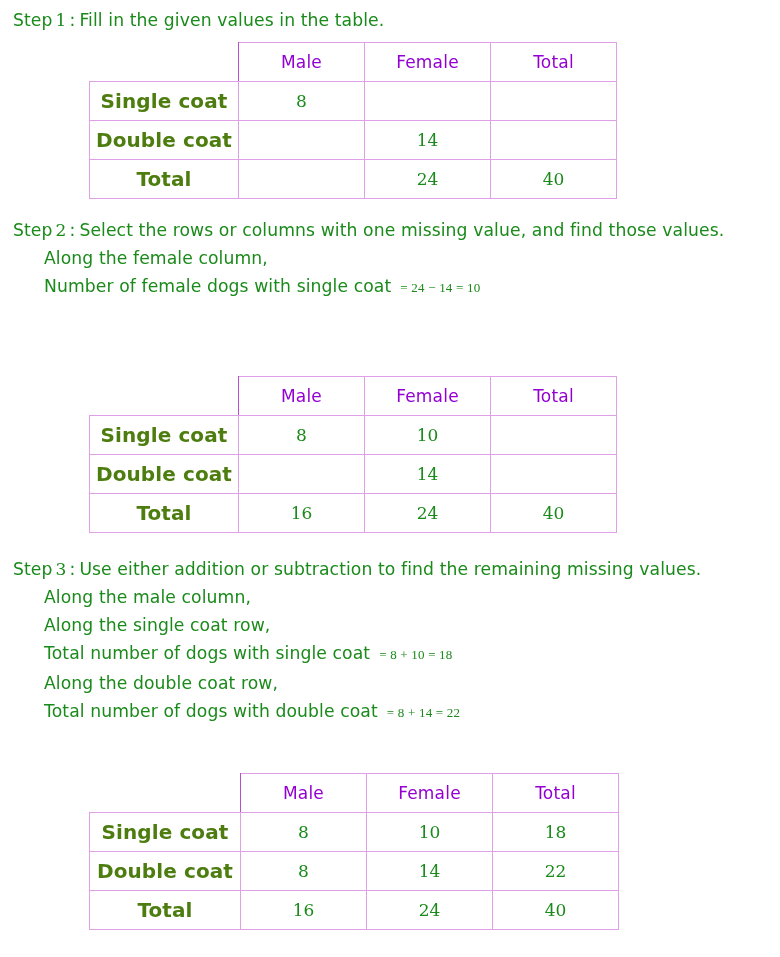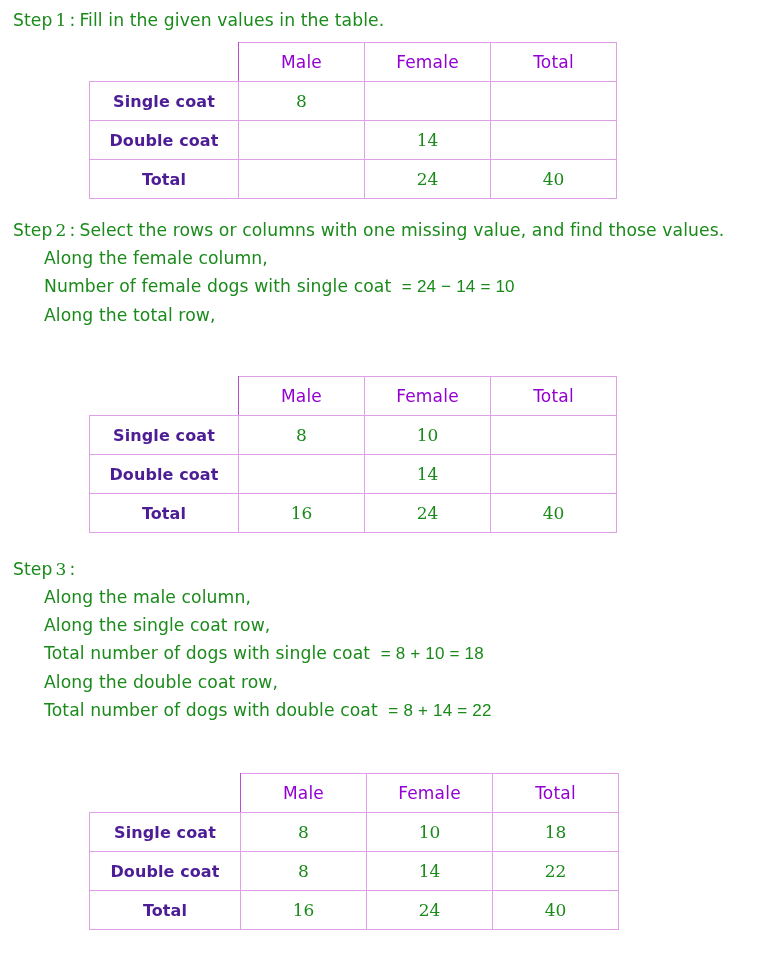--- a/index.html
+++ b/index.html
@@ -36,22 +36,22 @@
     font-family: "DejaVu Serif", serif;
     font-size: 17px;
     padding: 0 1px 0 3px;
   }
   .step-head .step-colon { padding: 0 4px 0 2px; }
 
   .sub-line { padding-left: 44px; }
 
   
   .m {
-    font-family: Liberation Sans, sans-serif;
-    font-size: 17px;
+    font-family: Liberation Serif, serif;
+    font-size: 13px;
     letter-spacing: 0.2px;
   }
 
   
   .tbl {
     position: absolute;
     border-collapse: collapse;
     table-layout: fixed;
     border-radius: 18px;
   }
@@ -72,23 +72,23 @@
     border-right-color: #b94fd0;
   }
 
   .hdr {
     color: #9400d3;
     font-family: "DejaVu Sans", sans-serif;
     font-size: 17px;
     letter-spacing: 0.2px;
   }
   .rowlbl {
-    color: #4c1d95;
-    font-family: "DejaVu Sans", sans-serif;
-    font-size: 16px;
+    color: #4d7c0f;
+    font-family: "DejaVu Sans", sans-serif;
+    font-size: 20px;
     font-weight: bold;
     letter-spacing: 0.1px;
   }
   .num {
     color: #1a8a1a;
     font-family: "DejaVu Serif", serif;
     font-size: 17px;
   }
 
   .col-lbl { width: 148px; }
@@ -145,23 +145,20 @@
 
   <div class="step-line sub-line">
     <span>Along the female column,</span>
   </div>
 
   <div class="step-line sub-line">
     <span>Number of female dogs with single coat</span>
     <span class="m" style="white-space: pre;"> = 24 − 14 = 10</span>
   </div>
 
-  <div class="step-line sub-line">
-    <span>Along the total row,</span>
-  </div>
 
 </div>
 
 <table class="tbl" style="left:89px; top:376px;">
   <tbody>
       <tr>
     <td class="corner col-lbl"></td>
     <td class="col-val hdr">Male</td>
     <td class="col-val hdr vsep">Female</td>
     <td class="col-val hdr vsep">Total</td>
@@ -185,20 +182,21 @@
     <td class="col-val num vsep">40</td>
   </tr>
 </tbody>
   </table>
 
 <div class="step-block" style="top:555px;">
   <div class="step-line step-head">
     <span class="step-word">Step</span>
     <span class="step-num">3</span>
     <span class="step-colon">:</span>
+    <span>Use either addition or subtraction to find the remaining missing values.</span>
   </div>
 
   <div class="step-line sub-line">
     <span>Along the male column,</span>
   </div>
 
 
   <div class="step-line sub-line">
     <span>Along the single coat row,</span>
   </div>

